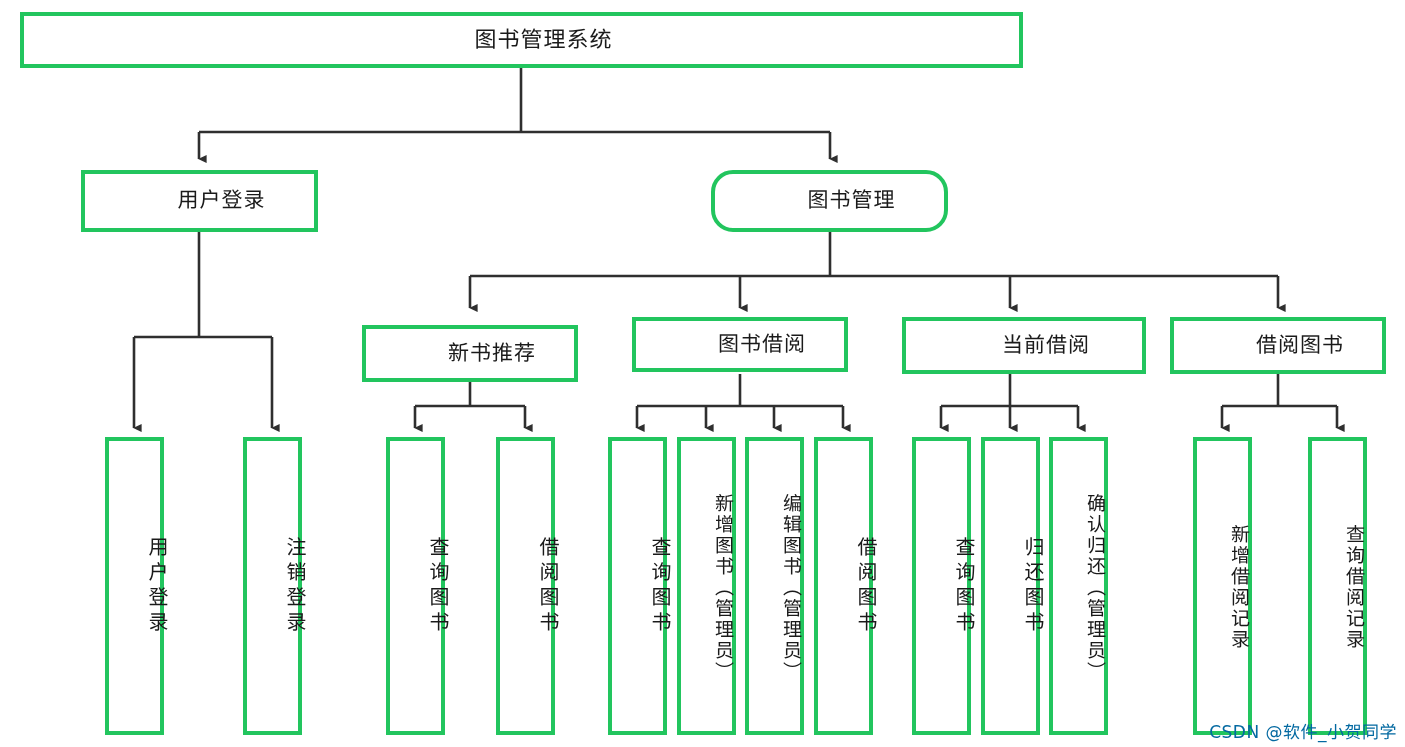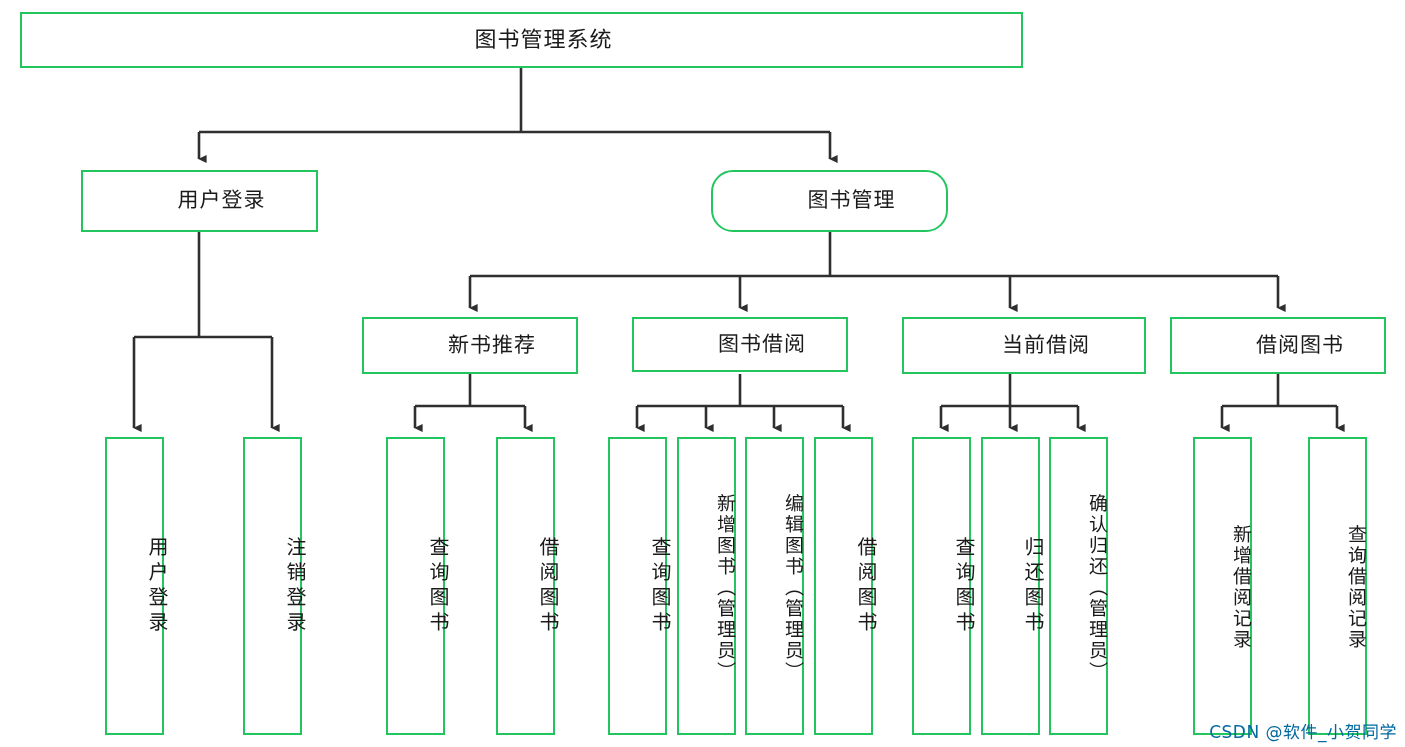--- a/index.html
+++ b/index.html
@@ -23,21 +23,21 @@
     left: 0;
     top: 0;
     width: 1405px;
     height: 747px;
     pointer-events: none;
   }
   .node {
     position: absolute;
     box-sizing: border-box;
     background: #ffffff;
-    border: 2px solid #22c55e;
+    border: 4px solid #22c55e;
     display: flex;
     align-items: center;
     justify-content: center;
     color: #1a1a1a;
     padding-left: 44px;
   }
   .node.horiz {
     font-size: 21px;
     letter-spacing: 1px;
     line-height: 1.2;
@@ -139,21 +139,21 @@
     <span>图书管理系统</span>
   </div>
 
   <div class="node horiz" style="left:81px; top:170px; width:237px; height:62px;">
     <span>用户登录</span>
   </div>
   <div class="node horiz" style="left:711px; top:170px; width:237px; height:62px;border-radius:22px;">
     <span>图书管理</span>
   </div>
 
-  <div class="node horiz" style="left:362px; top:317px; width:216px; height:57px;text-align:right;">
+  <div class="node horiz" style="left:362px; top:325px; width:216px; height:57px;text-align:right;">
     <span>新书推荐</span>
   </div>
   <div class="node horiz" style="left:632px; top:317px; width:216px; height:55px;">
     <span>图书借阅</span>
   </div>
   <div class="node horiz" style="left:902px; top:317px; width:244px; height:57px;">
     <span>当前借阅</span>
   </div>
   <div class="node horiz" style="left:1170px; top:317px; width:216px; height:57px;">
     <span>借阅图书</span>

